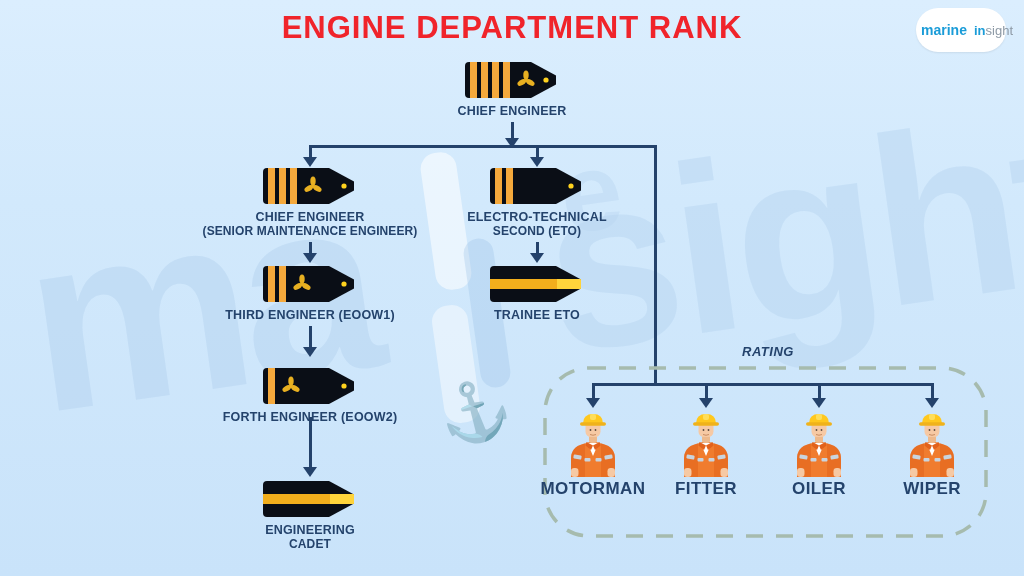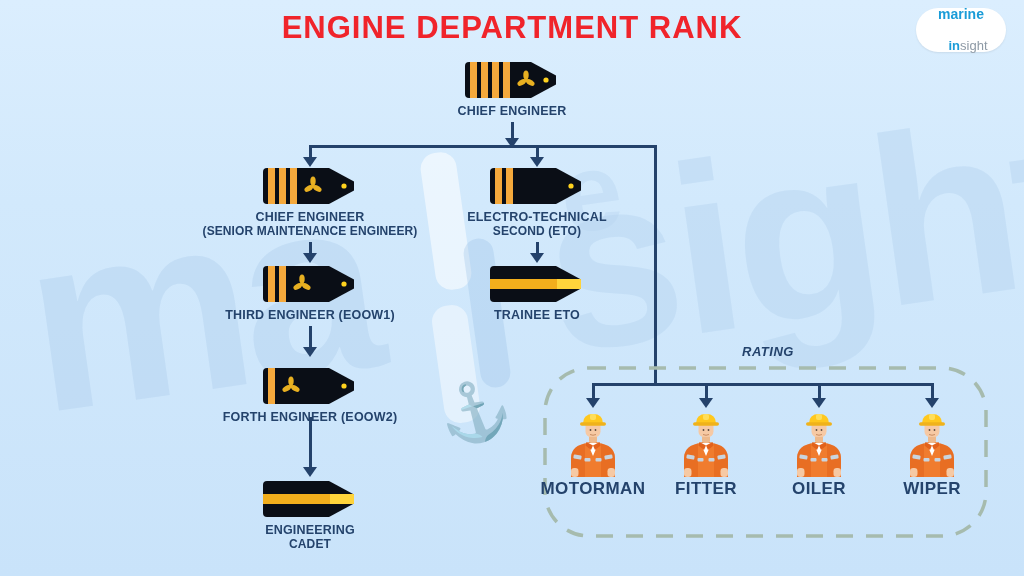--- a/index.html
+++ b/index.html
@@ -19,21 +19,21 @@
   .wm-bar3{left:472px;top:238px;width:30px;height:150px;background:rgba(150,190,230,.30);transform:rotate(-8deg);}
   .wm-anchor{left:438px;top:378px;font-size:58px;color:#9cc0e4;opacity:.6;transform:rotate(-18deg);}
   
   .title{
     position:absolute;left:0;top:10px;width:1024px;margin:0;text-align:center;
     font-size:31px;font-weight:700;letter-spacing:1px;color:#f0242b;
   }
   .logo{
     position:absolute;right:18px;top:8px;width:90px;height:44px;background:#ffffff;
     border-radius:22px;box-shadow:0 1px 2px rgba(0,0,0,.08);
-    display:flex;flex-direction:column;justify-content:space-between;align-items:center;line-height:13px;
+    display:flex;justify-content:flex-end;align-items:center;line-height:13px;
   }
   .logo-l1{font-size:14px;font-weight:700;color:#1a9cd8;letter-spacing:0;}
   .logo-l2{font-size:13px;transform:translateX(7px);}
   .logo-l2 .l2b{font-weight:700;color:#1a9cd8;}
   .logo-l2 .l2g{font-weight:400;color:#8e9aa6;}
   
   .hline,.vline{position:absolute;background:#24426b;}
   .hline{height:3px;} .vline{width:3px;}
   .ahead{position:absolute;width:0;height:0;border-left:7px solid transparent;border-right:7px solid transparent;border-top:10px solid #24426b;}
   

